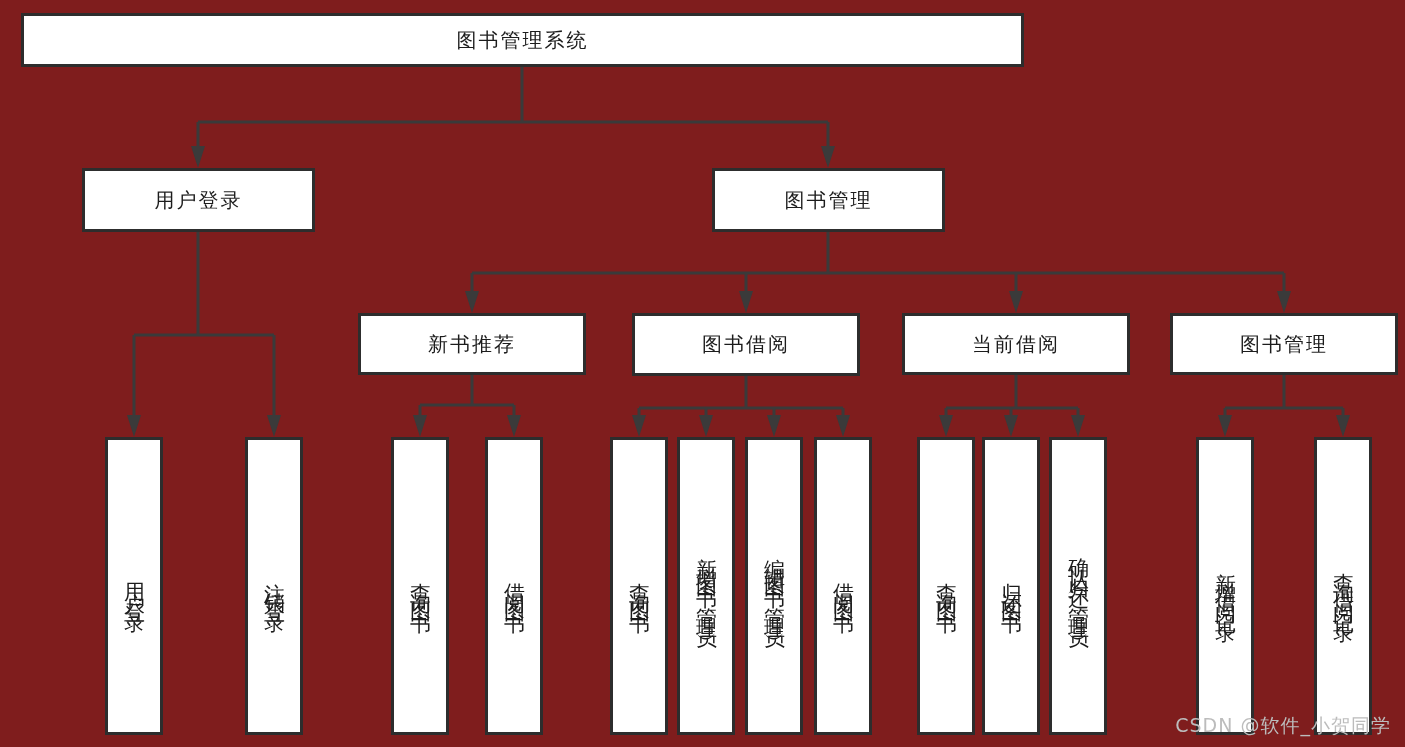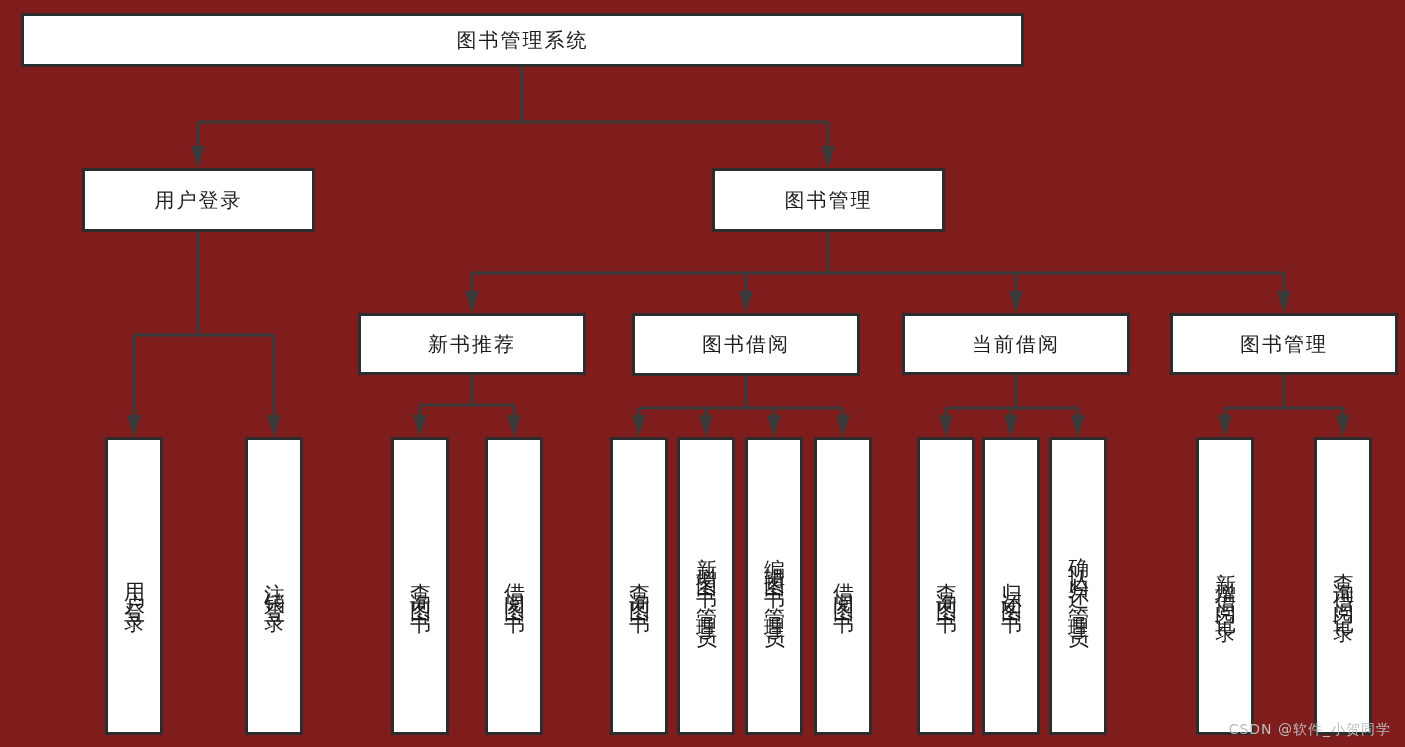--- a/index.html
+++ b/index.html
@@ -40,21 +40,21 @@
     text-orientation: mixed;
     font-size: 21px;
     line-height: 1;
     letter-spacing: 10px;
     color: #1c1c1c;
   }
   #watermark {
     position: absolute;
     right: 14px;
     bottom: 8px;
-    font-size: 14px;
+    font-size: 19px;
     color: #bcbcbc;
     letter-spacing: 1px;
     z-index: 5;
     white-space: nowrap;
   }
 </style>
 </head>
 <body>
 
 <div id="stage">

